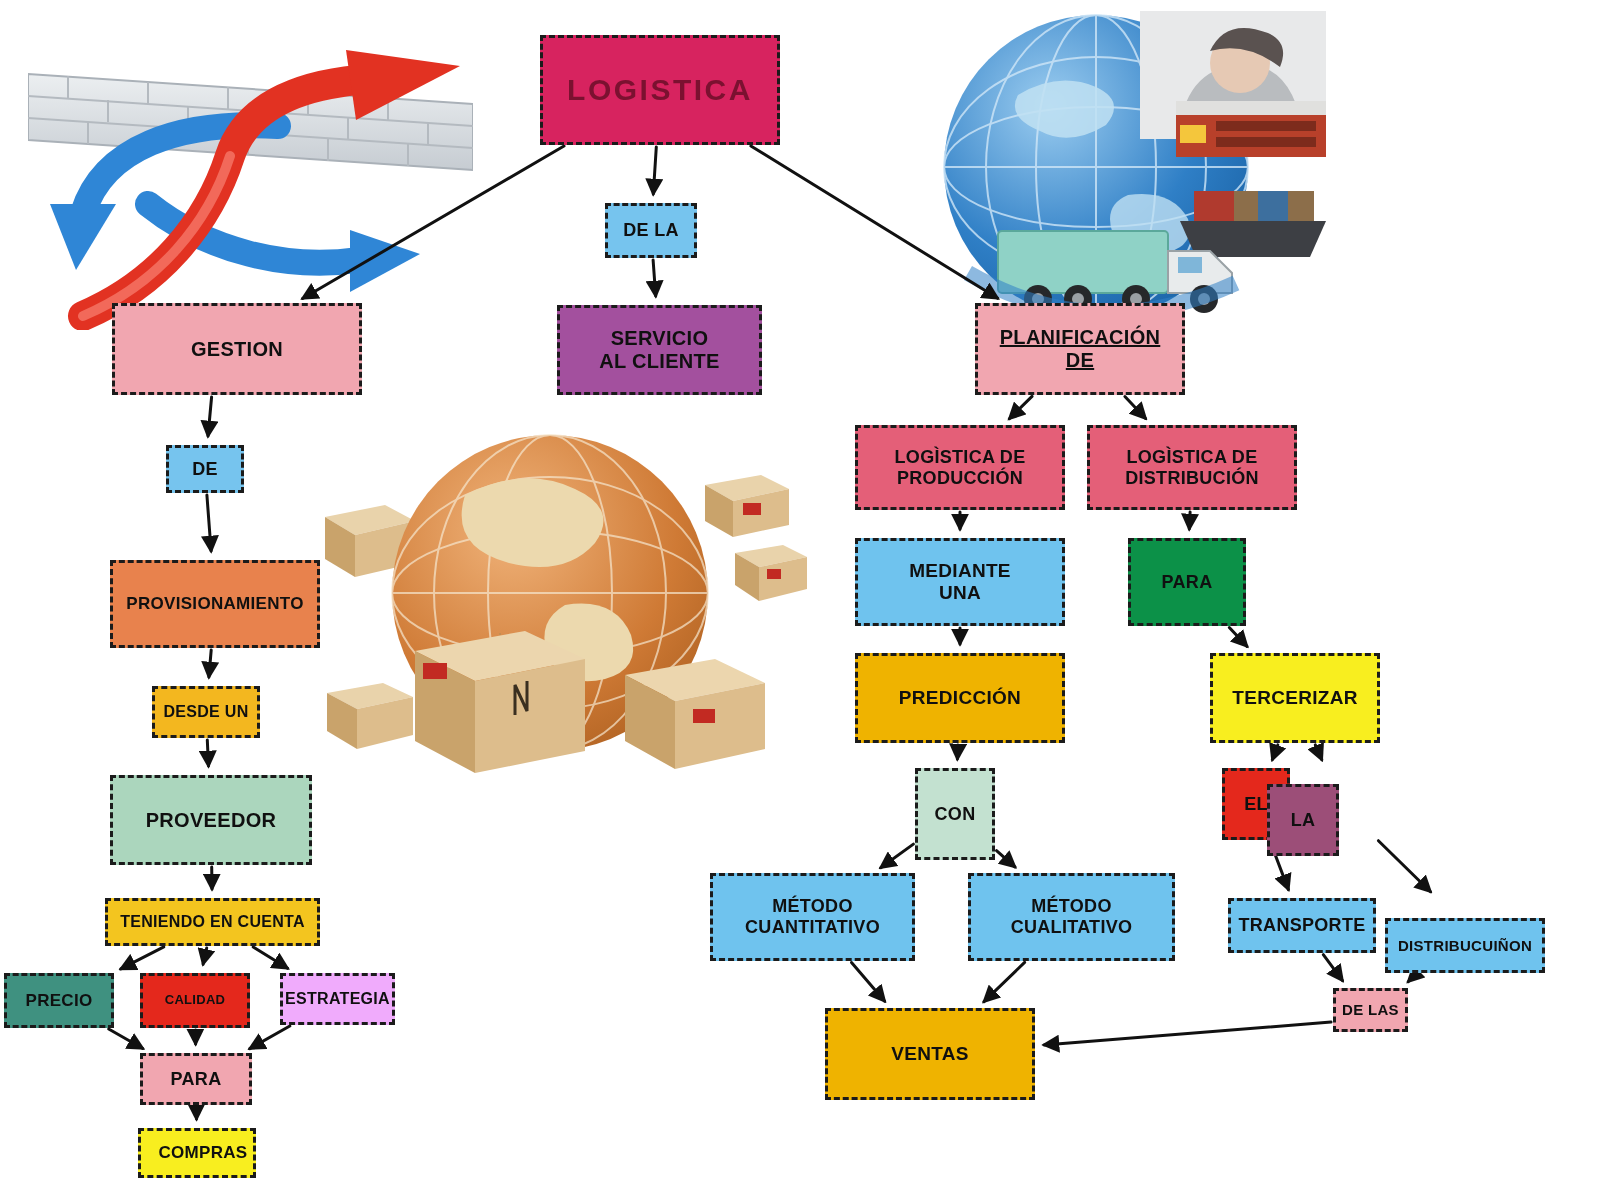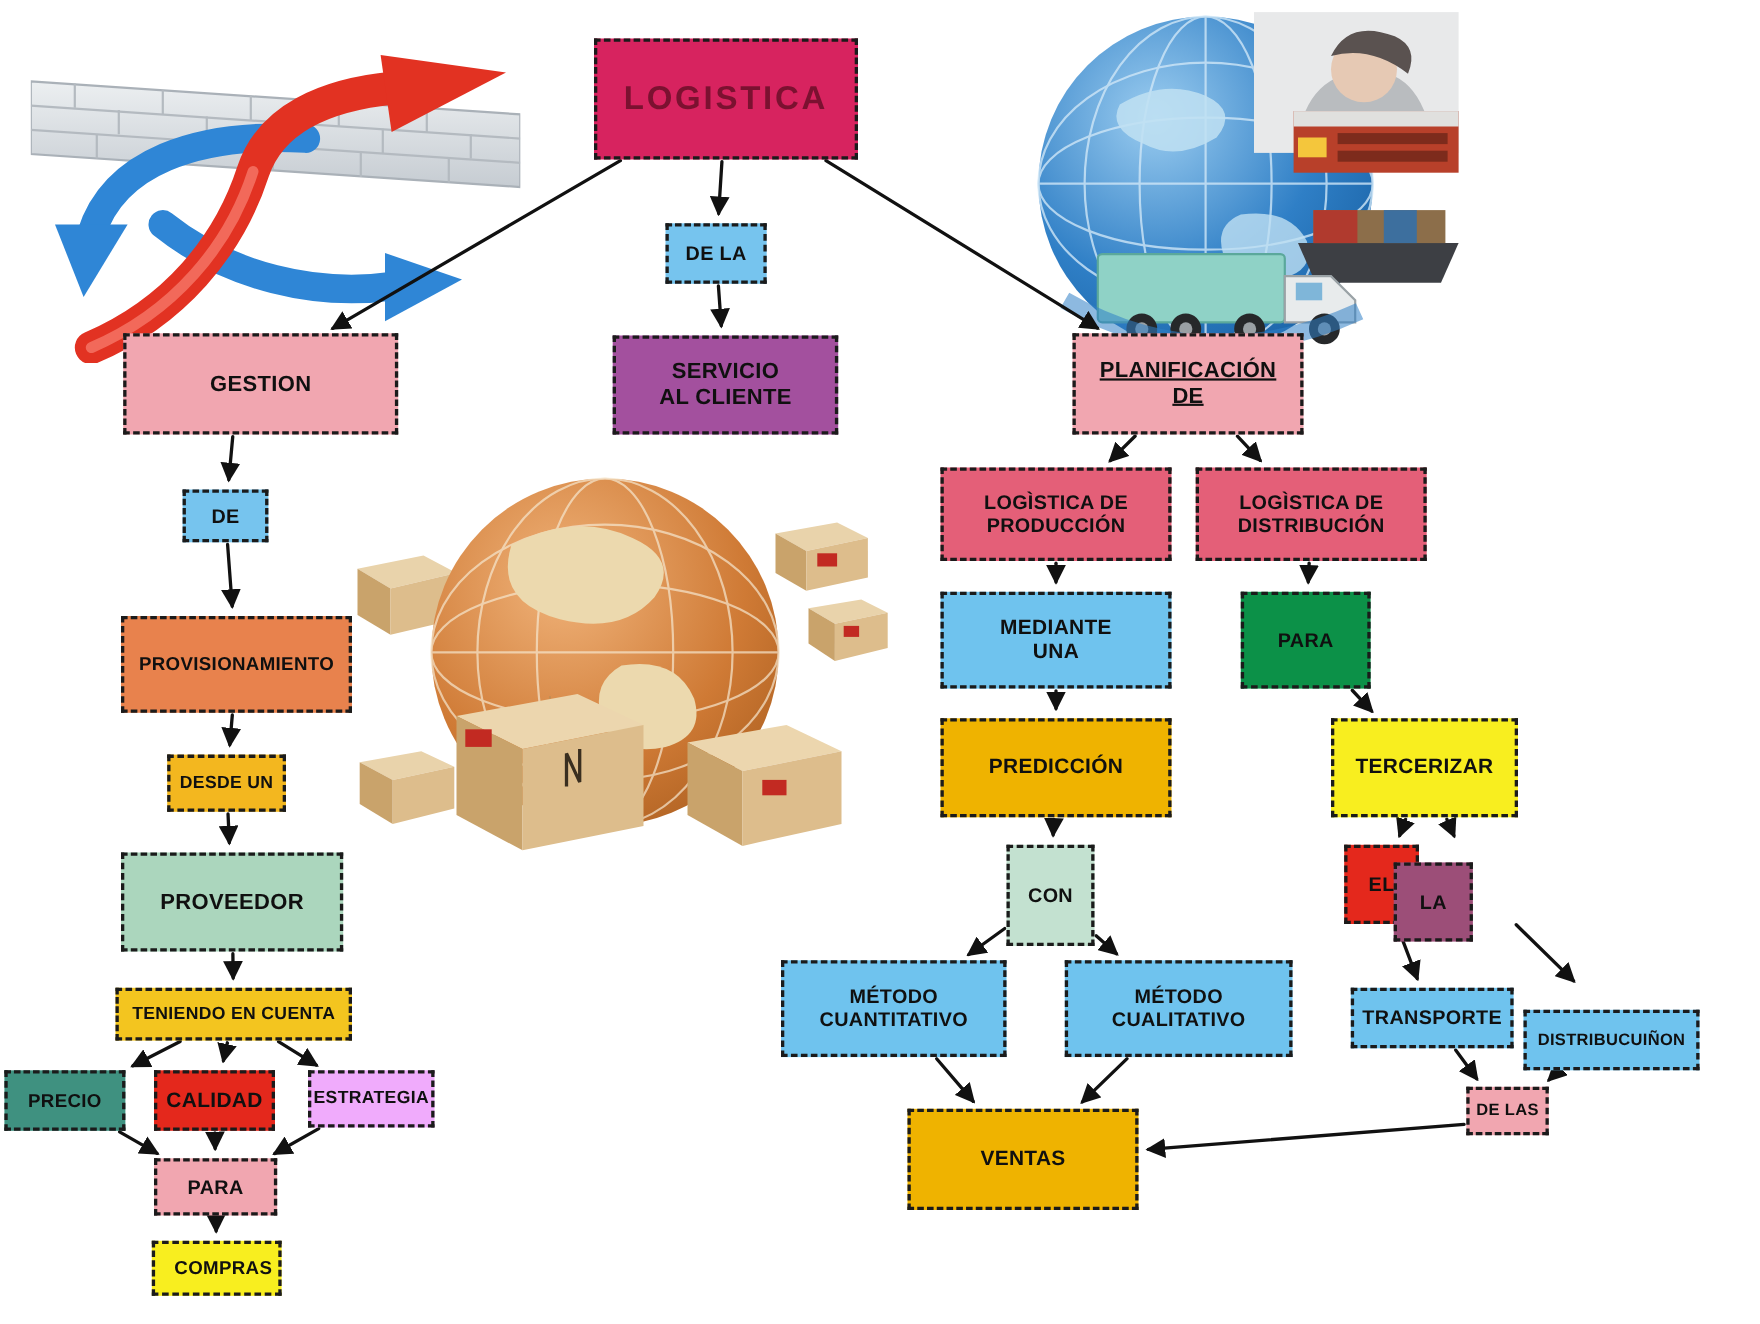--- a/index.html
+++ b/index.html
@@ -251,21 +251,21 @@
       <div class="node node--de_la" style="left: 605px; top: 203px; width: 92px; height: 55px; background: rgb(118, 196, 238); color: rgb(16, 16, 16); font-size: 18px;"><span>DE LA</span></div>
       <div class="node node--servicio" style="left: 557px; top: 305px; width: 205px; height: 90px; background: rgb(163, 80, 158); color: rgb(16, 16, 16); font-size: 20px;"><span>SERVICIO
 AL CLIENTE</span></div>
       <div class="node node--gestion" style="left: 112px; top: 303px; width: 250px; height: 92px; background: rgb(241, 166, 176); color: rgb(16, 16, 16); font-size: 20px;"><span>GESTION</span></div>
       <div class="node node--de" style="left: 166px; top: 445px; width: 78px; height: 48px; background: rgb(118, 196, 238); color: rgb(16, 16, 16); font-size: 18px;"><span>DE</span></div>
       <div class="node node--provisionamiento" style="left: 110px; top: 560px; width: 210px; height: 88px; background: rgb(232, 130, 77); color: rgb(16, 16, 16); font-size: 17px;"><span>PROVISIONAMIENTO</span></div>
       <div class="node node--desde_un" style="left: 152px; top: 686px; width: 108px; height: 52px; background: rgb(243, 183, 31); color: rgb(16, 16, 16); font-size: 16px; justify-content: center;"><span>DESDE UN</span></div>
       <div class="node node--proveedor" style="left: 110px; top: 775px; width: 202px; height: 90px; background: rgb(171, 214, 189); color: rgb(16, 16, 16); font-size: 20px;"><span>PROVEEDOR</span></div>
       <div class="node node--teniendo" style="left: 105px; top: 898px; width: 215px; height: 48px; background: rgb(243, 197, 31); color: rgb(16, 16, 16); font-size: 16px;"><span>TENIENDO EN CUENTA</span></div>
       <div class="node node--precio" style="left: 4px; top: 973px; width: 110px; height: 55px; background: rgb(63, 145, 128); color: rgb(16, 16, 16); font-size: 17px;"><span>PRECIO</span></div>
-      <div class="node node--calidad" style="left: 140px; top: 973px; width: 110px; height: 55px; background: rgb(228, 40, 28); color: rgb(16, 16, 16); font-size: 19px;"><span>CALIDAD</span></div>
+      <div class="node node--calidad" style="left: 140px; top: 973px; width: 110px; height: 55px; background: rgb(228, 40, 28); color: rgb(16, 16, 16); font-size: 13px;"><span>CALIDAD</span></div>
       <div class="node node--estrategia" style="left: 280px; top: 973px; width: 115px; height: 52px; background: #f0abfc; color: rgb(16, 16, 16); font-size: 16px;"><span>ESTRATEGIA</span></div>
       <div class="node node--para_left" style="left: 140px; top: 1053px; width: 112px; height: 52px; background: rgb(241, 166, 176); color: rgb(16, 16, 16); font-size: 18px;"><span>PARA</span></div>
       <div class="node node--compras" style="left: 138px; top: 1128px; width: 118px; height: 50px; background: rgb(248, 238, 31); color: rgb(16, 16, 16); font-size: 17px; padding-left: 16px;"><span>COMPRAS</span></div>
       <div class="node node--planificacion" style="left: 975px; top: 303px; width: 210px; height: 92px; background: rgb(241, 166, 176); color: rgb(16, 16, 16); font-size: 20px; text-decoration: underline;"><span>PLANIFICACIÓN
 DE</span></div>
       <div class="node node--log_produccion" style="left: 855px; top: 425px; width: 210px; height: 85px; background: rgb(228, 95, 120); color: rgb(16, 16, 16); font-size: 18px;"><span>LOGÌSTICA DE
 PRODUCCIÓN</span></div>
       <div class="node node--log_distribucion" style="left: 1087px; top: 425px; width: 210px; height: 85px; background: rgb(228, 95, 120); color: rgb(16, 16, 16); font-size: 18px;"><span>LOGÌSTICA DE
 DISTRIBUCIÓN</span></div>
       <div class="node node--mediante" style="left: 855px; top: 538px; width: 210px; height: 88px; background: rgb(111, 195, 238); color: rgb(16, 16, 16); font-size: 19px;"><span>MEDIANTE

